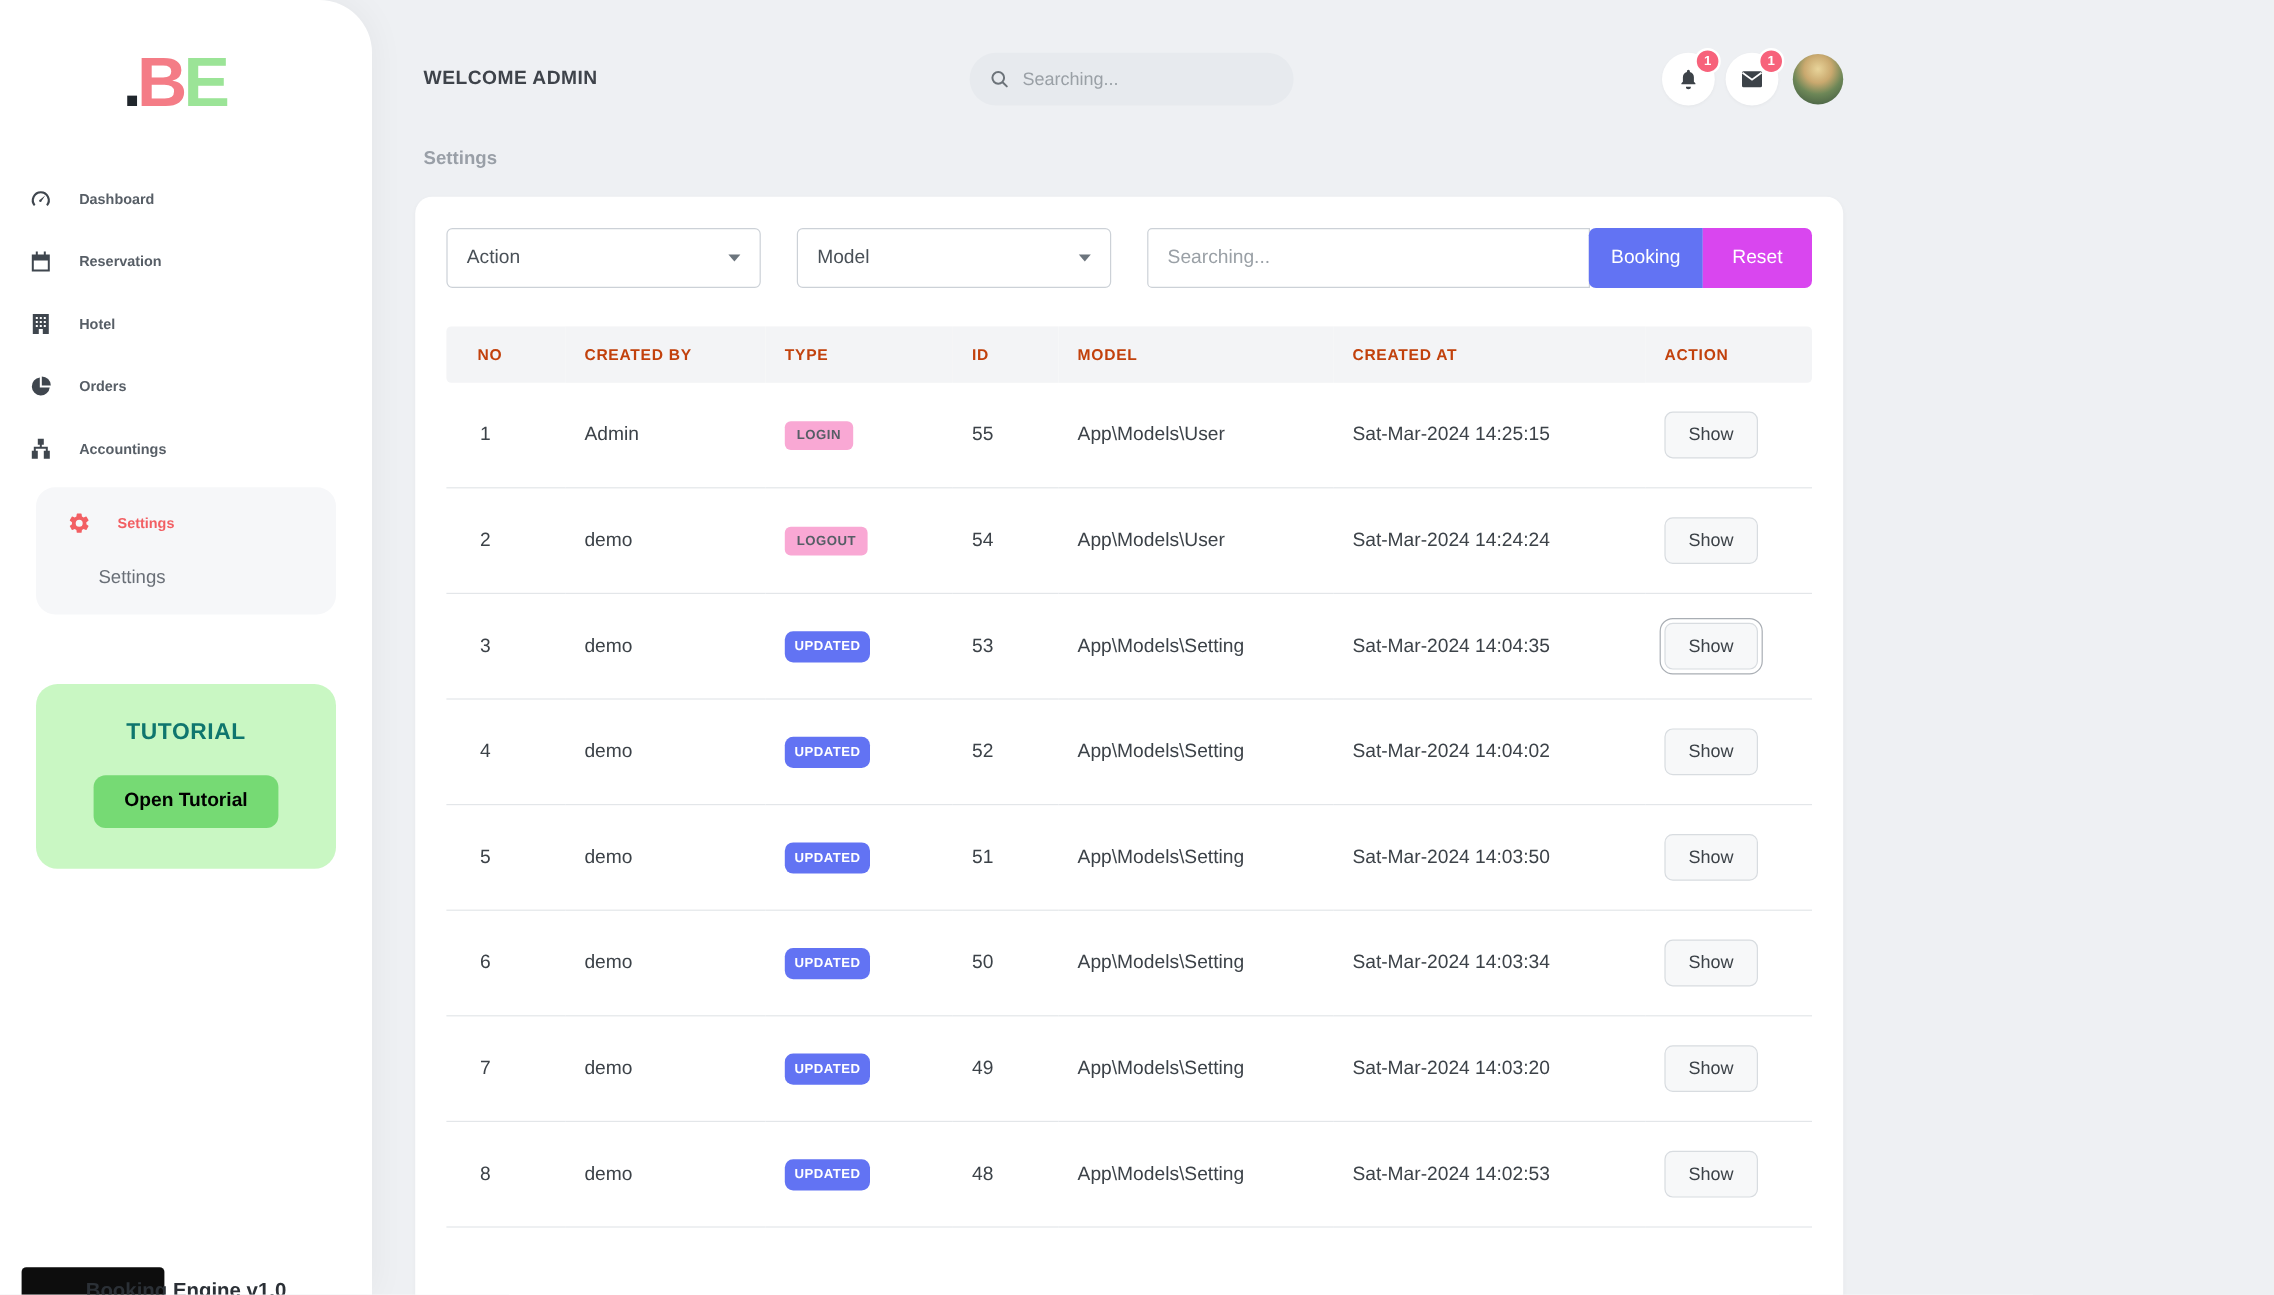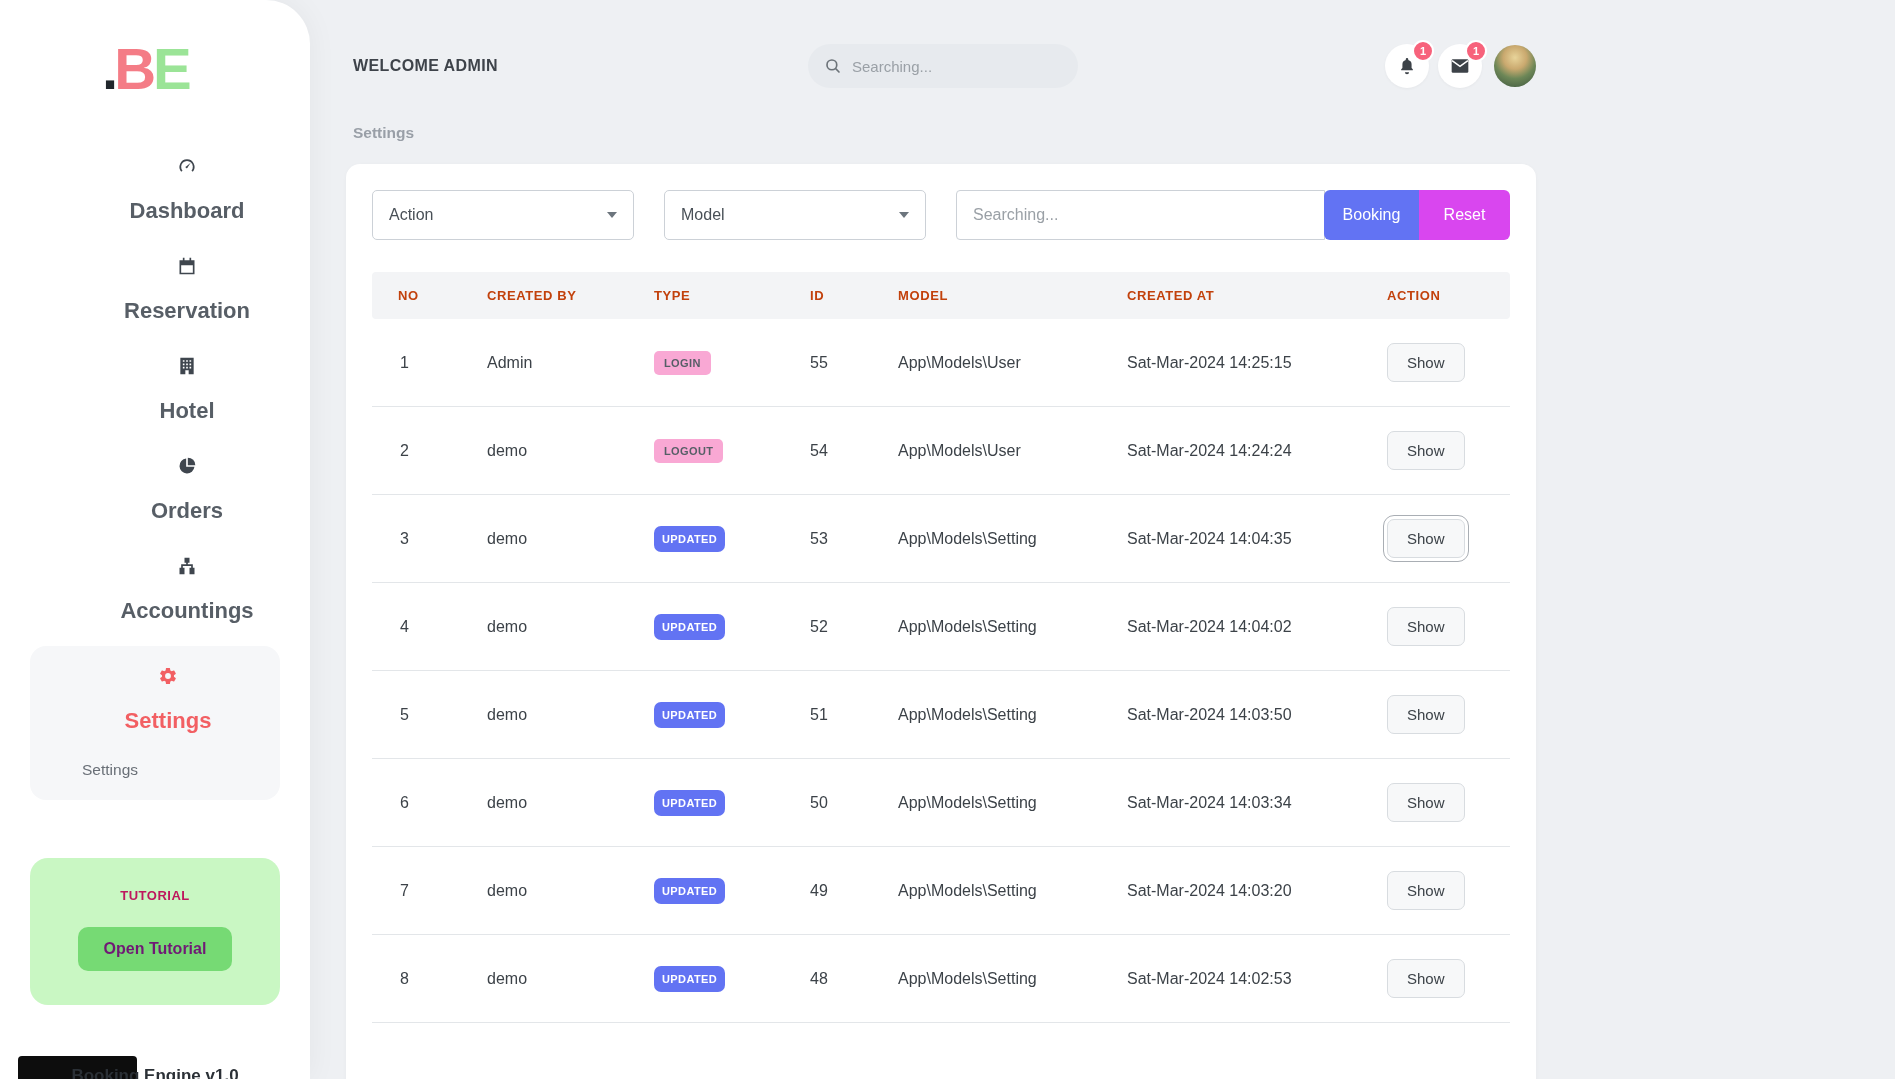--- a/index.html
+++ b/index.html
@@ -8,33 +8,33 @@
 
   
   .sidebar { position:absolute; left:0; top:0; bottom:0; width:310px; background:#fff;
              border-radius:0 44px 0 0; box-shadow:0 0 30px rgba(0,0,0,.05); overflow:hidden; z-index:5; }
   .logo { margin:40px 0 0 102px; font-weight:800; font-size:58px; line-height:1; display:flex; align-items:flex-end; cursor:pointer; }
   .logo .l-dot { color:#20262c; margin-right:-4px; }
   .logo .l-b { color:#f47c86; }
   .logo .l-e { color:#9be497; margin-left:-3px; }
 
   .menu { margin-top:42px; }
-  .menu-item { display:flex; align-items:center; gap:22px; padding:16px 0 16px 64px;
-               font-size:22px; font-weight:700; color:#575e66; cursor:pointer;flex-direction:column; }
+  .menu-item { display:flex; align-items:center; gap:22px; padding:16px 0 16px 24px;
+               font-size:12px; font-weight:700; color:#575e66; cursor:pointer; }
   .menu-item .mi-icon { width:20px; height:20px; color:#3f464e; display:inline-flex; }
   .menu-item .mi-icon svg { width:20px; height:20px; }
 
   .settings-group { margin:6px 30px 0; background:#f6f7f9; border-radius:16px; padding:4px 0 10px; }
   .settings-group .menu-item { padding-left:26px; color:#f25f63; }
   .settings-group .menu-item .mi-icon { color:#f25f63; }
   .sub-item { padding:11px 0 11px 52px; font-size:15.5px; font-weight:400; color:#696f77; cursor:pointer; }
 
   .tutorial { margin:58px 30px 0; background:#c9f7c3; border-radius:18px; text-align:center; padding:30px 20px 34px; }
-  .tutorial-title { font-size:13px; font-weight:800; letter-spacing:.5px; color:#be185d; }
-  .tutorial-btn { margin-top:24px; background:#76da74; color:#701a75; font-weight:700; font-size:16px;
+  .tutorial-title { font-size:19px; font-weight:800; letter-spacing:.5px; color:#0f766e; }
+  .tutorial-btn { margin-top:24px; background:#76da74; color:#000000; font-weight:700; font-size:16px;
                   padding:13px 26px; border:none; border-radius:10px; cursor:pointer; font-family:inherit; }
 
   .sidebar-footer { position:absolute; left:0; right:0; bottom:-7px; text-align:center;
                     font-size:17px; font-weight:700; color:#2b3036; z-index:2; }
   .dark-box { position:absolute; left:18px; top:1056px; width:119px; height:40px;
               background:#0d0d0d; border-radius:4px; z-index:1; }
 
   
   .main { position:absolute; left:346px; top:0; width:1190px; }
 

